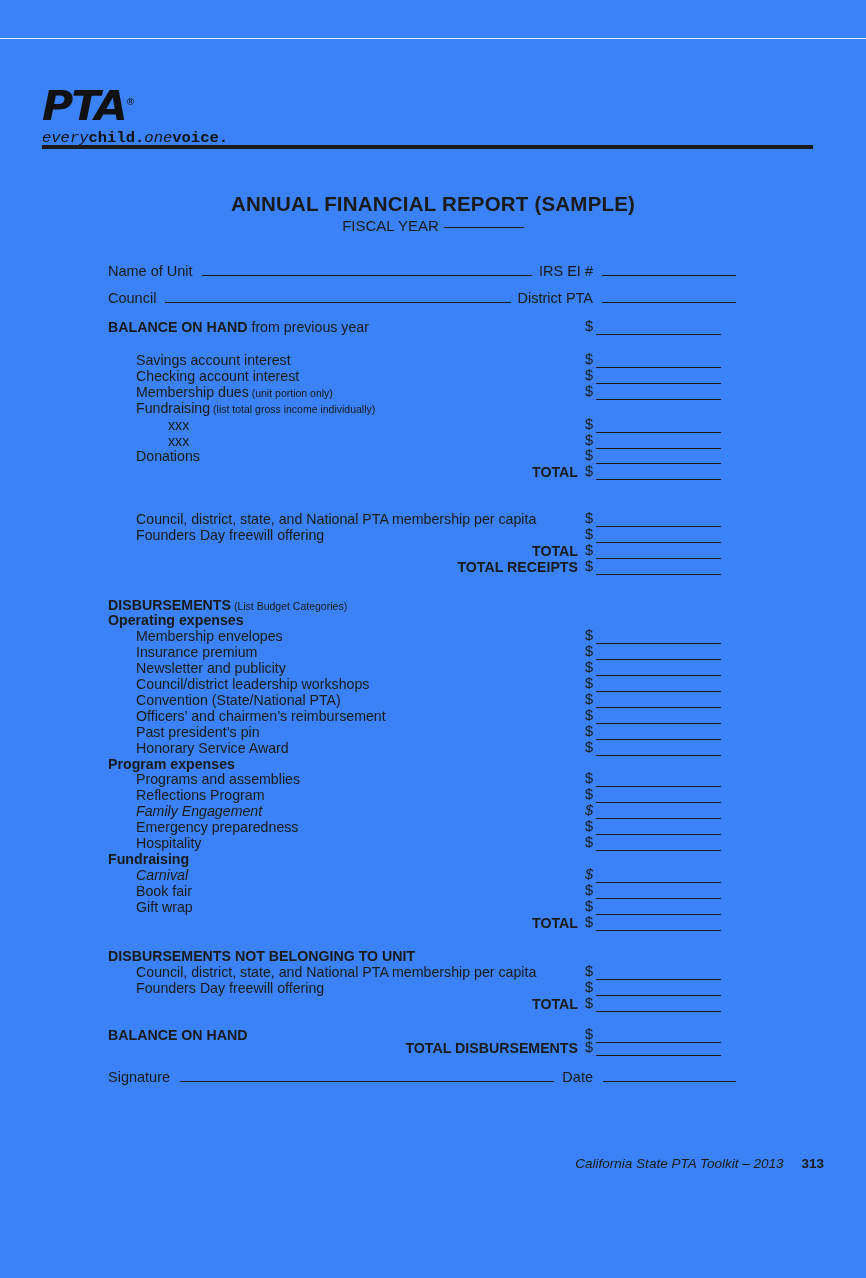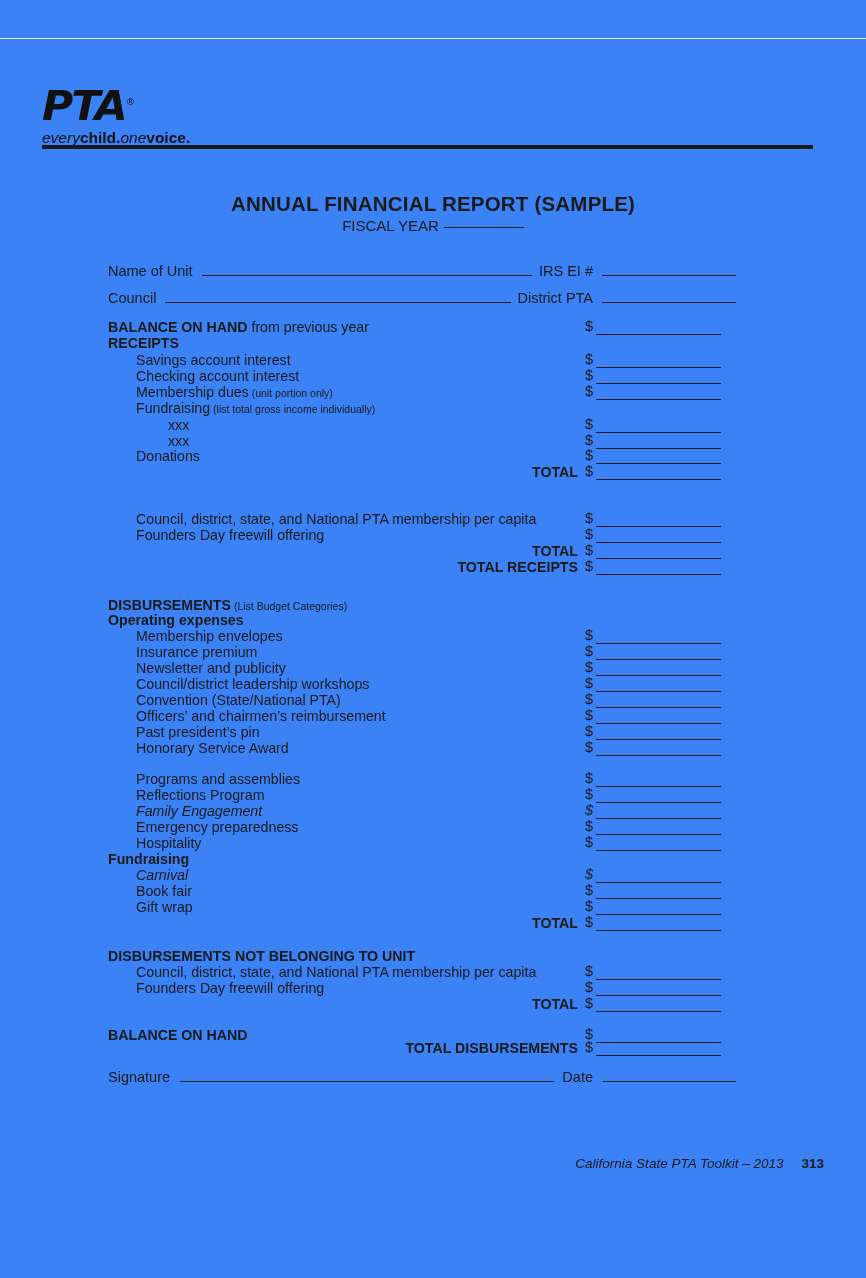--- a/index.html
+++ b/index.html
@@ -50,21 +50,21 @@
     position: relative;
   }
   .logo-reg {
     font-size: 9px;
     vertical-align: super;
     font-style: normal;
     font-weight: normal;
     letter-spacing: 0;
   }
   .logo-tagline {
-    font-family: Liberation Sans, sans-serif;
+    font-family: Liberation Mono, monospace;
     font-size: 15.5px;
     line-height: 18px;
     color: #111111;
     margin-top: 1px;
     white-space: nowrap;
   }
   .tag-i { font-style: italic; }
   .tag-b { font-weight: bold; }
   .logo-rule {
     position: absolute;
@@ -238,23 +238,20 @@
   </div>
 
   <div class="line" style="top:319px;">
     <span class="text"><b>BALANCE ON HAND</b><span> from previous year</span></span>
     <span class="amt">
         <span class="dollar">$</span>
         <span class="rule"></span>
       </span>
   </div>
 
-  <div class="line" style="top:335px;">
-    <span class="text bold">RECEIPTS</span>
-  </div>
 
   <div class="line indent1" style="top:352px;">
     <span class="text">Savings account interest</span>
     <span class="amt">
         <span class="dollar">$</span>
         <span class="rule"></span>
       </span>
   </div>
   <div class="line indent1" style="top:368px;">
     <span class="text">Checking account interest</span>
@@ -388,20 +385,23 @@
       </span>
   </div>
   <div class="line indent1" style="top:740px;">
     <span class="text">Honorary Service Award</span>
     <span class="amt">
         <span class="dollar">$</span>
         <span class="rule"></span>
       </span>
   </div>
 
+  <div class="line" style="top:756px;">
+    <span class="text bold">Program expenses</span>
+  </div>
   <div class="line indent1" style="top:771px;">
     <span class="text">Programs and assemblies</span>
     <span class="amt">
         <span class="dollar">$</span>
         <span class="rule"></span>
       </span>
   </div>
   <div class="line indent1" style="top:787px;">
     <span class="text">Reflections Program</span>
     <span class="amt">

